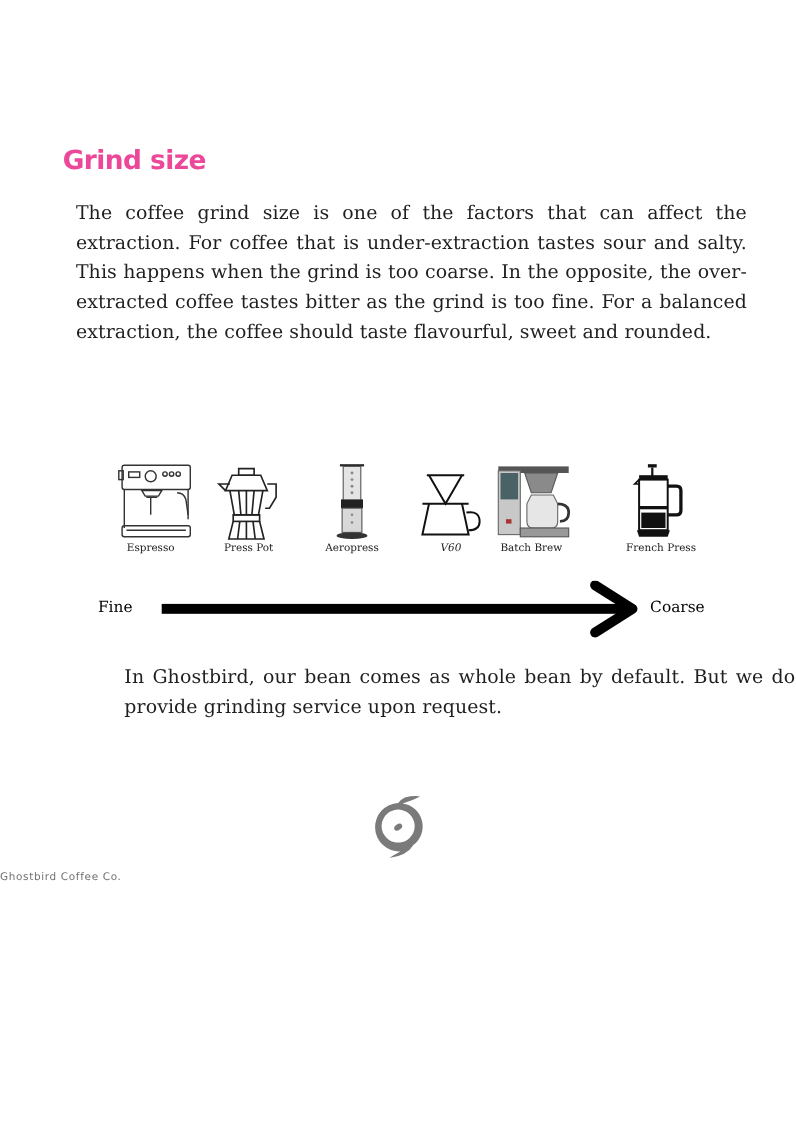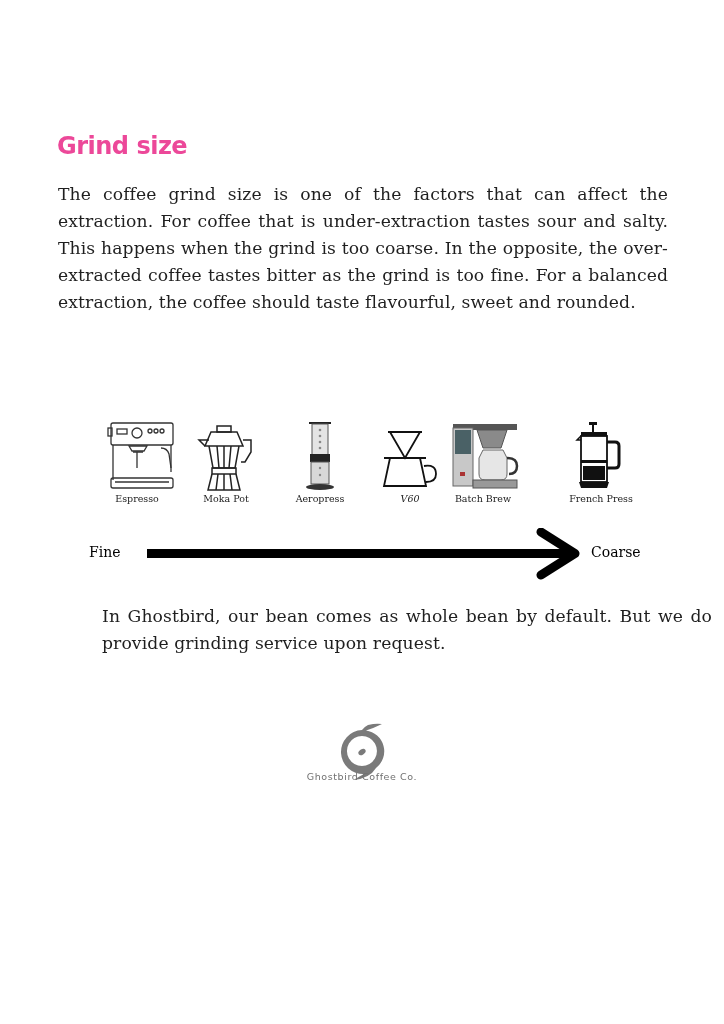--- a/index.html
+++ b/index.html
@@ -4,21 +4,21 @@
   <style>
     html, body { margin: 0; padding: 0; background: #ffffff; }
     body { width: 724px; height: 1024px; position: relative; overflow: hidden; color: #1a1a1a; }
     .heading {
       position: absolute; left: 57px; top: 132px;
       font-family: "DejaVu Sans", sans-serif; font-weight: bold;
       font-size: 24px; letter-spacing: -0.5px; color: #ec4899;
       margin: 0;
     }
     .para {
-      position: absolute; left: 58px; width: 610px;
+      position: absolute; left: 69px; width: 610px;
       font-family: "DejaVu Serif", serif; font-size: 17.2px;
       line-height: 27px; color: #1f1f1f; text-align: justify;
       margin: 0; letter-spacing: 0.1px;
     }
     .para.p1 { top: 181px; }
     .para.p2 { top: 603px; margin-left: 44px; }
     .method {
       position: absolute; top: 420px; width: 90px;
       display: flex; flex-direction: column; align-items: center;
     }
@@ -28,21 +28,21 @@
       font-family: "DejaVu Serif", serif; font-size: 9.5px; color: #222;
       white-space: nowrap;
     }
     .scale-label {
       position: absolute; top: 544px;
       font-family: "DejaVu Serif", serif; font-size: 14px; color: #000000;
     }
     .arrow { position: absolute; left: 145px; top: 528px; }
     .logo { position: absolute; left: 336px; top: 722px; }
     .brand {
-      position: absolute; top: 771px; left: 0; width: 724px; text-align: center;
+      position: absolute; top: 792px; left: 0; width: 724px; text-align: left;
       font-family: "DejaVu Sans", sans-serif; font-size: 9.5px; color: #707070;
       letter-spacing: 0.6px;
     }
   </style>
 </head>
 <body>
 
 <h1 class="heading">Grind size</h1>
 
 <p class="para p1">The coffee grind size is one of the factors that can affect the extraction. For coffee that is under-extraction tastes sour and salty. This happens when the grind is too coarse. In the opposite, the over-extracted coffee tastes bitter as the grind is too fine. For a balanced extraction, the coffee should taste flavourful, sweet and rounded.</p>
@@ -71,21 +71,21 @@
     <path d="M22 6 h14 v6 h-14 z"></path>
     <path d="M16 12 h26 l6 14 h-38 z"></path>
     <path d="M10 26 l-6 -6 h10"></path>
     <path d="M48 20 h8 v12 l-6 10 h-4"></path>
     <path d="M14 26 l4 22 h22 l4 -22"></path>
     <path d="M22 26 l2 22 M36 26 l-2 22 M29 26 v22"></path>
     <rect x="17" y="48" width="24" height="6"></rect>
     <path d="M17 54 l-4 16 h32 l-4 -16"></path>
     <path d="M23 54 l-2 16 M35 54 l2 16 M29 54 v16"></path>
   </svg>
-  <span class="lbl">Moka Pot</span>
+  <span class="lbl">Press Pot</span>
 </div>
 
 <div class="method" style="left:275px;">
   <svg width="40" height="72" viewBox="0 0 40 72">
     <rect x="9" y="2" width="22" height="2" fill="#222"></rect>
     <rect x="12" y="4" width="16" height="32" fill="#e4e4e4" stroke="#555" stroke-width="1"></rect>
     <circle cx="20" cy="10" r="1.3" fill="#888"></circle>
       <circle cx="20" cy="16" r="1.3" fill="#888"></circle>
     <circle cx="20" cy="22" r="1.3" fill="#888"></circle>
       <circle cx="20" cy="28" r="1.3" fill="#888"></circle>

